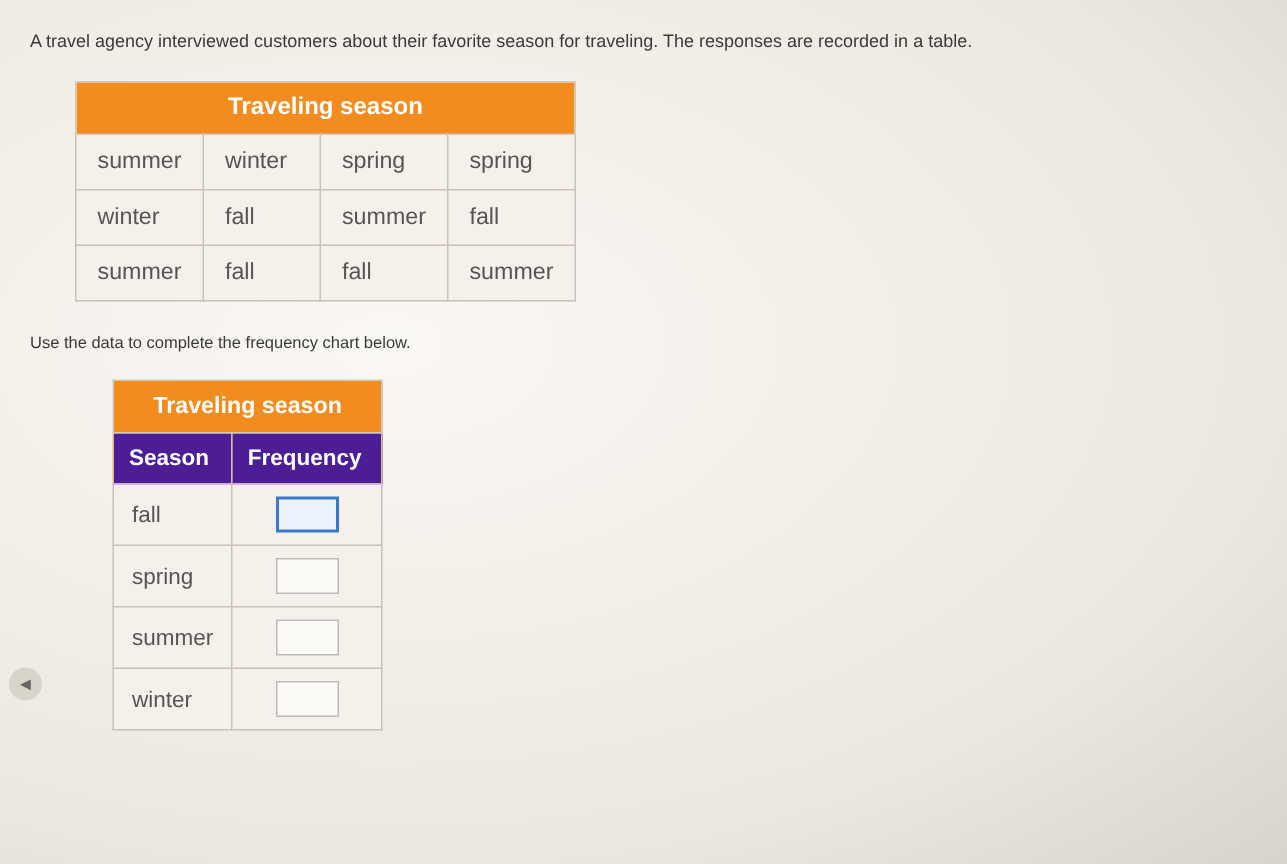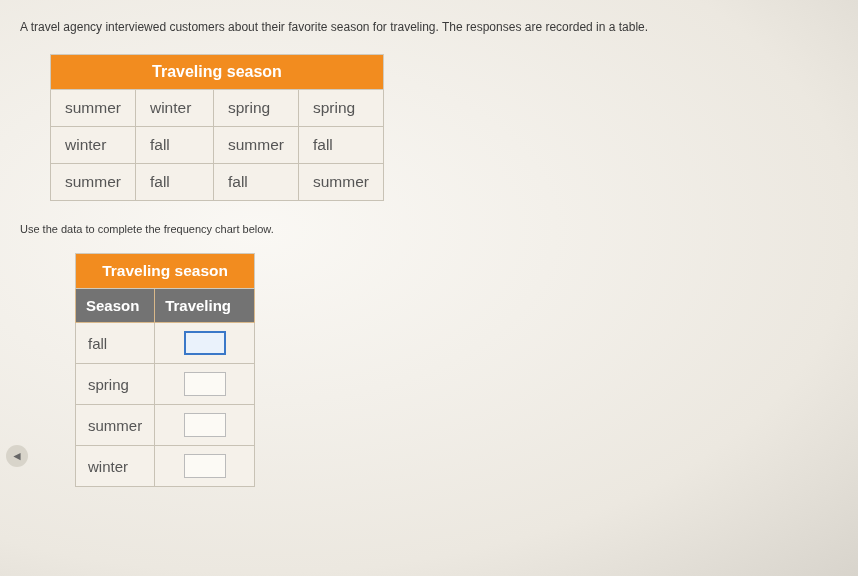--- a/index.html
+++ b/index.html
@@ -70,21 +70,21 @@
     .freq-table .title-row th {
       background: #f28c1f;
       color: #fff;
       font-weight: bold;
       font-size: 15.5px;
       padding: 8px 10px;
       text-align: center;
       border: 1px solid #d0cabd;
     }
     .freq-table .header-row th {
-      background: #737373;
+      background: #4c1d95;
       color: #fff;
       font-weight: bold;
       font-size: 15px;
       padding: 8px 10px;
       text-align: left;
       border: 1px solid #d9b88a;
     }
     .freq-table td {
       border: 1px solid #c8c2b5;
       padding: 8px 12px;
@@ -159,21 +159,21 @@
 
 <p class="instruction-text">Use the data to complete the frequency chart below.</p>
 
 <table class="freq-table">
   <tbody>
       <tr class="title-row">
     <th colspan="2">Traveling season</th>
   </tr>
   <tr class="header-row">
     <th>Season</th>
-    <th>Traveling</th>
+    <th>Frequency</th>
   </tr>
   <tr>
     <td>fall</td>
     <td class="freq-cell">
       <input type="text" class="freq-input active" value="" style="">
     </td>
   </tr>
   <tr>
     <td>spring</td>
     <td class="freq-cell">

